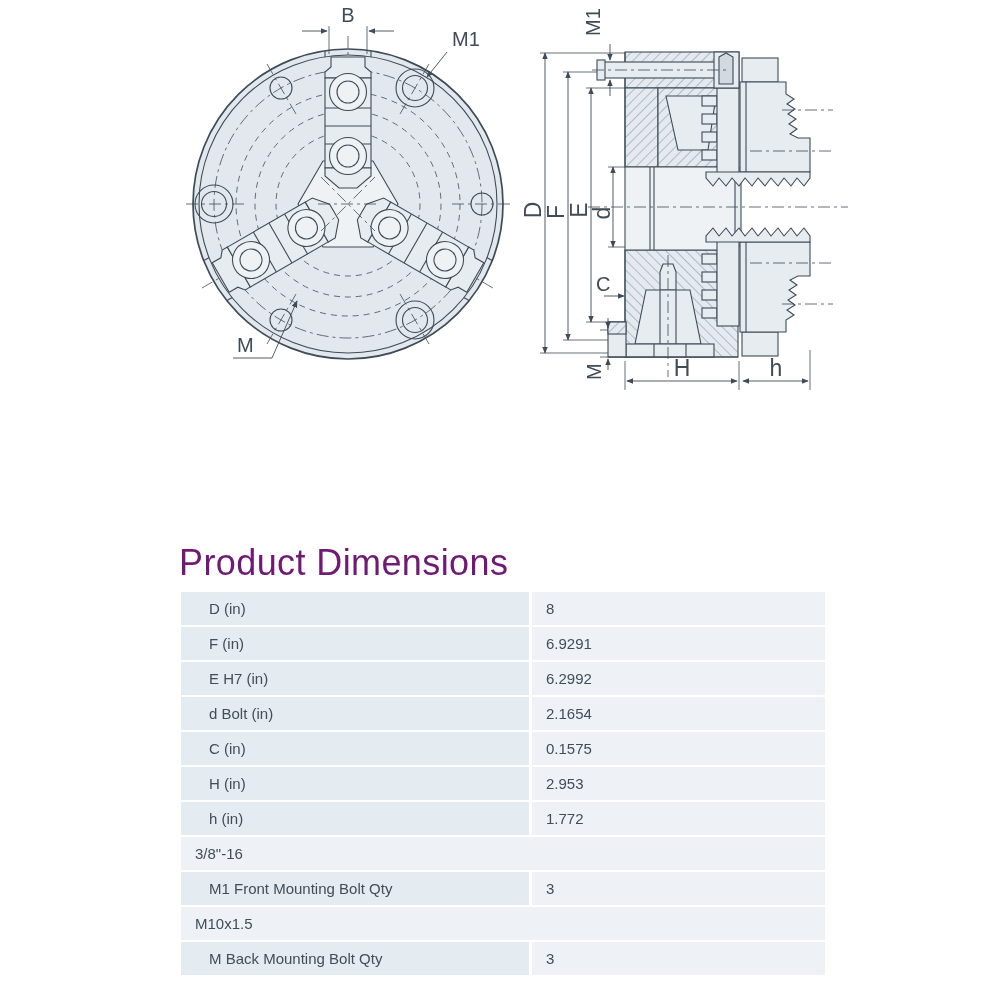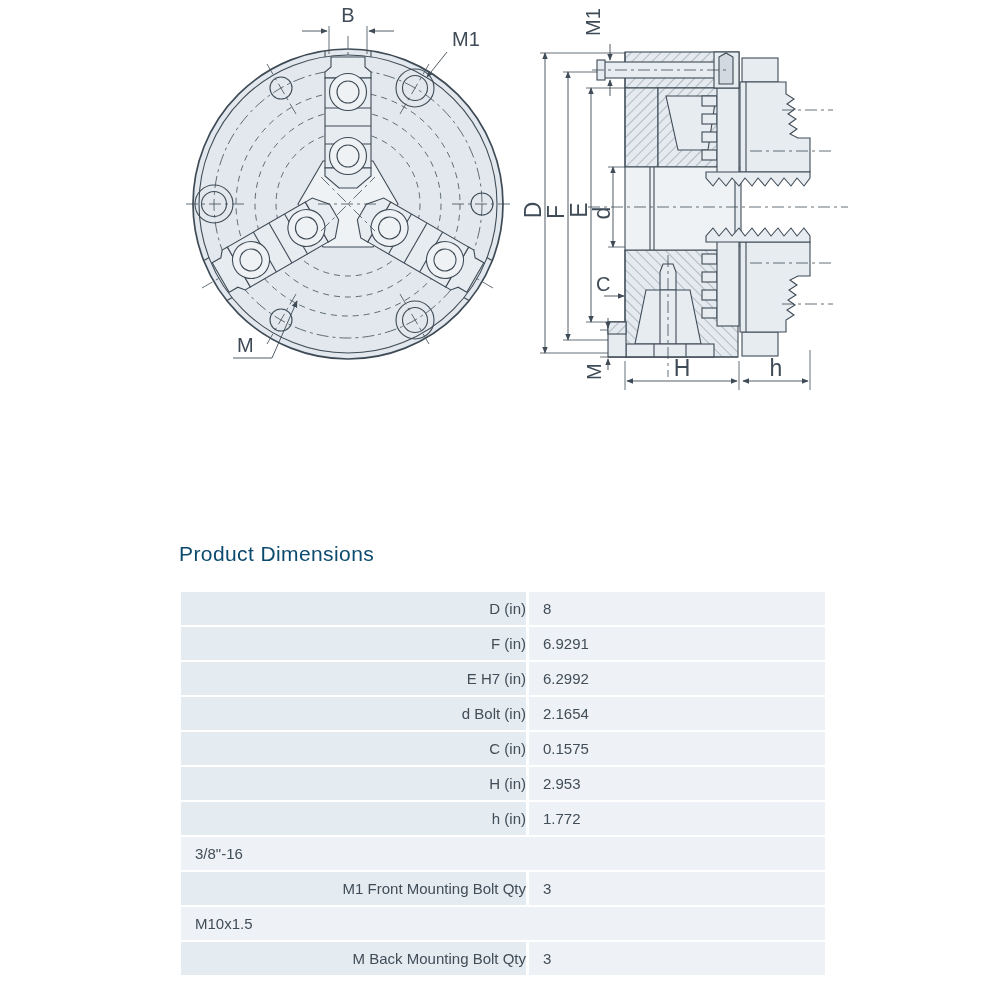--- a/index.html
+++ b/index.html
@@ -15,28 +15,28 @@
   .dash{stroke:#3f4b56;stroke-width:0.8;fill:none;stroke-dasharray:6 5;}
   .sf-body{fill:#e2e8ee;}
   .sf-jaw{fill:#e7ecf1;stroke:#3f4b56;stroke-width:1.1;}
   .sf-bore{fill:#eef2f5;}
   .sf-head{fill:#d2d9e0;stroke:#3f4b56;stroke-width:1.1;}
   .hatch45{fill:url(#h45);stroke:#3f4b56;stroke-width:1.1;}
   .hatch135{fill:url(#h135);stroke:#3f4b56;stroke-width:1.1;}
   text.dim{font-family:"Liberation Sans",sans-serif;font-size:20px;fill:#3f4b56;}
   text.lg{font-size:23px;}
   
-  #title{position:absolute;left:179px;top:542px;font-size:21px;font-weight:400;
-         color:#0c4a6e;letter-spacing:0.4px;}
+  #title{position:absolute;left:179px;top:542px;font-size:36px;font-weight:400;
+         color:#701a75;letter-spacing:0.4px;}
   
   #spec-table{position:absolute;left:181px;top:592px;width:644px;}
   .row{display:flex;margin-bottom:2px;}
   .cell{height:33px;line-height:33px;font-size:15px;color:#414d57;}
-  .cell.label{width:345px;background:#e4ebf1;text-align:right;margin-right:3px;
-              white-space:nowrap;overflow:hidden;}
+  .cell.label{width:320px;background:#e4ebf1;text-align:left;margin-right:3px;
+              white-space:nowrap;overflow:hidden;padding-left:28px;}
   .cell.value{flex:1;background:#eef2f6;text-align:left;padding-left:14px;}
 </style>
 </head>
 <body>
 
 <div id="page">
 
   <svg id="drawing" width="1000" height="430" viewBox="0 0 1000 430">
     <defs>
       <pattern id="h45" width="7" height="7" patternUnits="userSpaceOnUse" patternTransform="rotate(45)">

